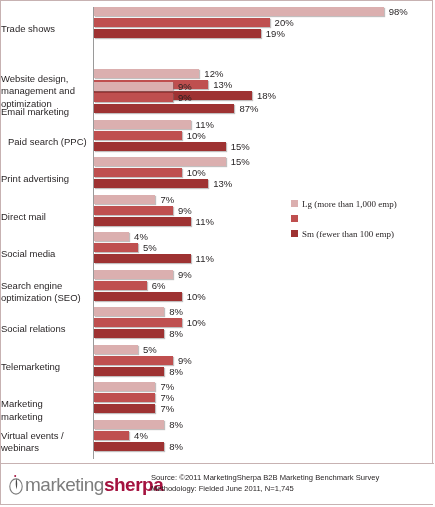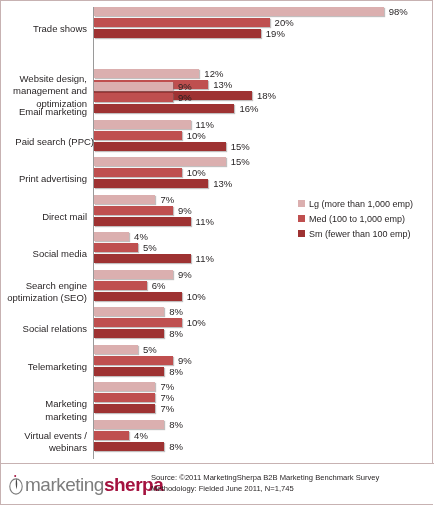--- a/index.html
+++ b/index.html
@@ -30,21 +30,21 @@
   }
   .cat-row{
     position:absolute;
     left:0;
     width:433px;
   }
   .cat-label{
     position:absolute;
     left:0;top:0;
     width:86px;
-    text-align:right;
+    text-align:left;
     font-size:9.5px;
     color:#231f20;
     line-height:12.5px;
   }
   .bars{
     position:absolute;
     left:93px;top:0;
   }
   .bar-wrap{
     position:relative;
@@ -63,23 +63,24 @@
   .bar-val{
     position:absolute;
     top:-1px;
     font-size:9.5px;
     color:#231f20;
     white-space:nowrap;
   }
   
   #legend{
     position:absolute;
-    left:293px;top:193px;
+    left:286px;top:193px;
     width:136px;
     padding:2px 0 3px 4px;
+    font-family:Liberation Serif, serif;
   }
   .legend-item{
     display:flex;
     align-items:center;
     height:15px;
   }
   .legend-swatch{
     width:7px;height:7px;
     margin-right:4px;
     flex:0 0 auto;
@@ -176,21 +177,21 @@
             <div class="bar-wrap">
               <div class="bar lg" title="Lg (more than 1,000 emp): 9%" style="width: 79.02px;"></div>
               <span class="bar-val" style="left: 84.02px;">9%</span>
             </div>
             <div class="bar-wrap">
               <div class="bar med" title="Med (100 to 1,000 emp): 9%" style="width: 79.02px;"></div>
               <span class="bar-val" style="left: 84.02px;">9%</span>
             </div>
             <div class="bar-wrap">
               <div class="bar sm" title="Sm (fewer than 100 emp): 16%" style="width: 140.48px;"></div>
-              <span class="bar-val" style="left: 145.48px;">16%</span>
+              <span class="bar-val" style="left: 145.48px;">87%</span>
             </div>
           </div>
         </div>
         <div class="cat-row" style="top: 116.5px; height: 37.5px;">
           <div class="cat-label" style="top: 16px; padding-left: 7px;">Paid search (PPC)</div>
           <div class="bars">
             <div class="bar-wrap">
               <div class="bar lg" title="Lg (more than 1,000 emp): 11%" style="width: 96.58px;"></div>
               <span class="bar-val" style="left: 101.58px;">11%</span>
             </div>
@@ -343,21 +344,20 @@
       </div>
   </div>
 
   <div id="legend">
     <div class="legend-item">
       <span class="legend-swatch lg"></span>
       <span class="legend-text">Lg (more than 1,000 emp)</span>
     </div>
     <div class="legend-item">
       <span class="legend-swatch med"></span>
-      <span class="legend-text">Med (100 to 1,000 emp)</span>
     </div>
     <div class="legend-item">
       <span class="legend-swatch sm"></span>
       <span class="legend-text">Sm (fewer than 100 emp)</span>
     </div>
   </div>
 
   <div id="footer">
     <div id="logo">
       <span id="logo-mark">

